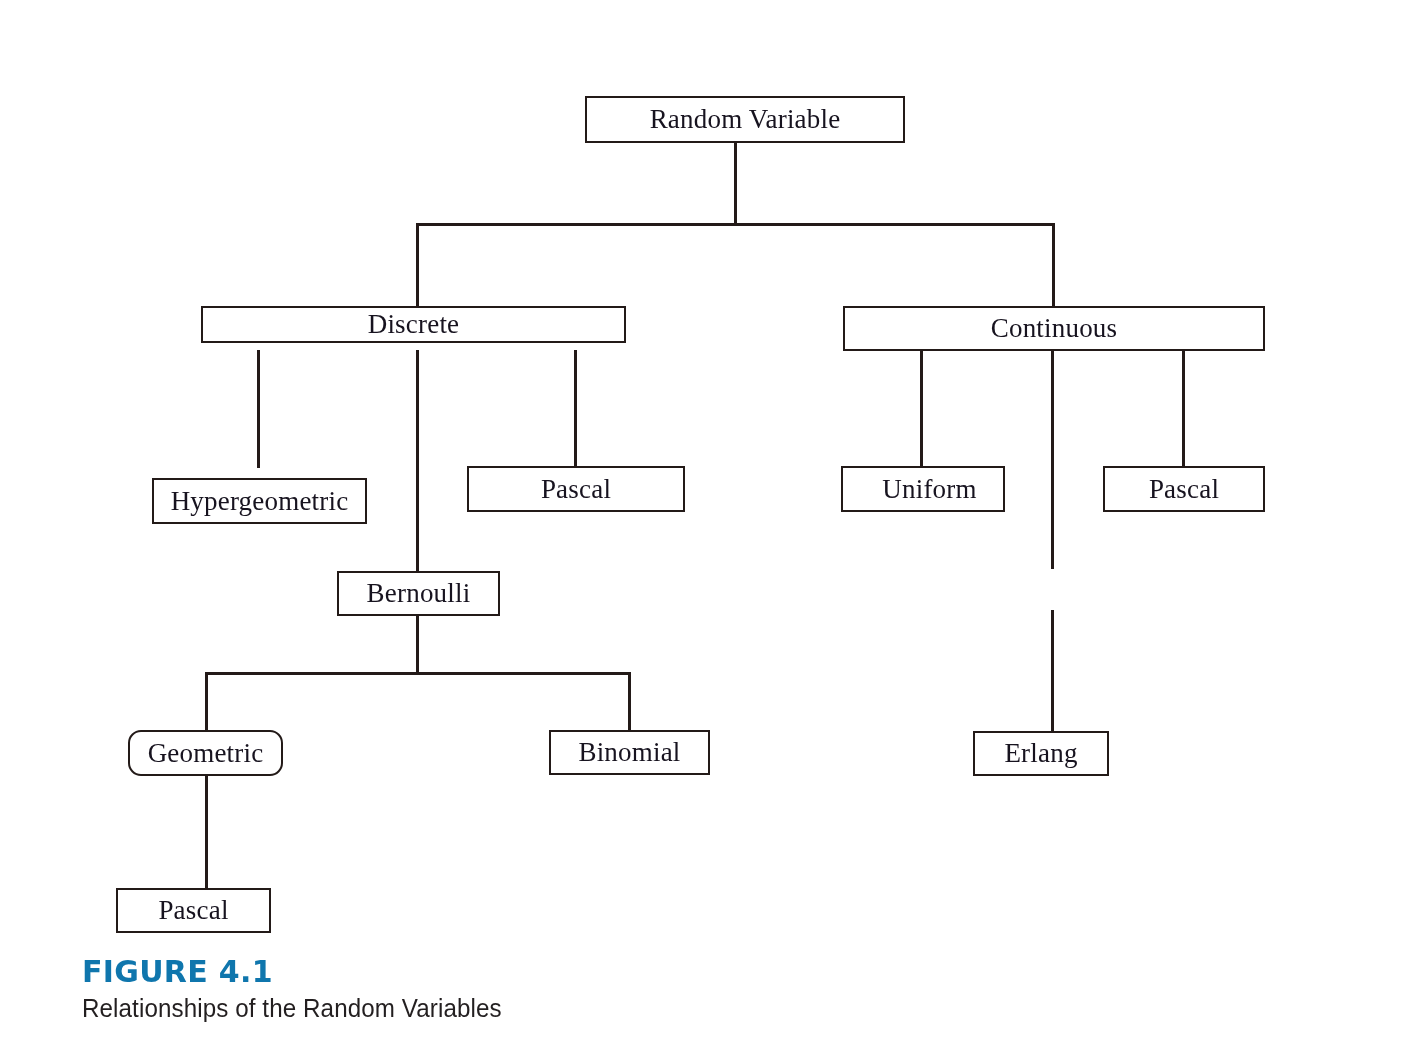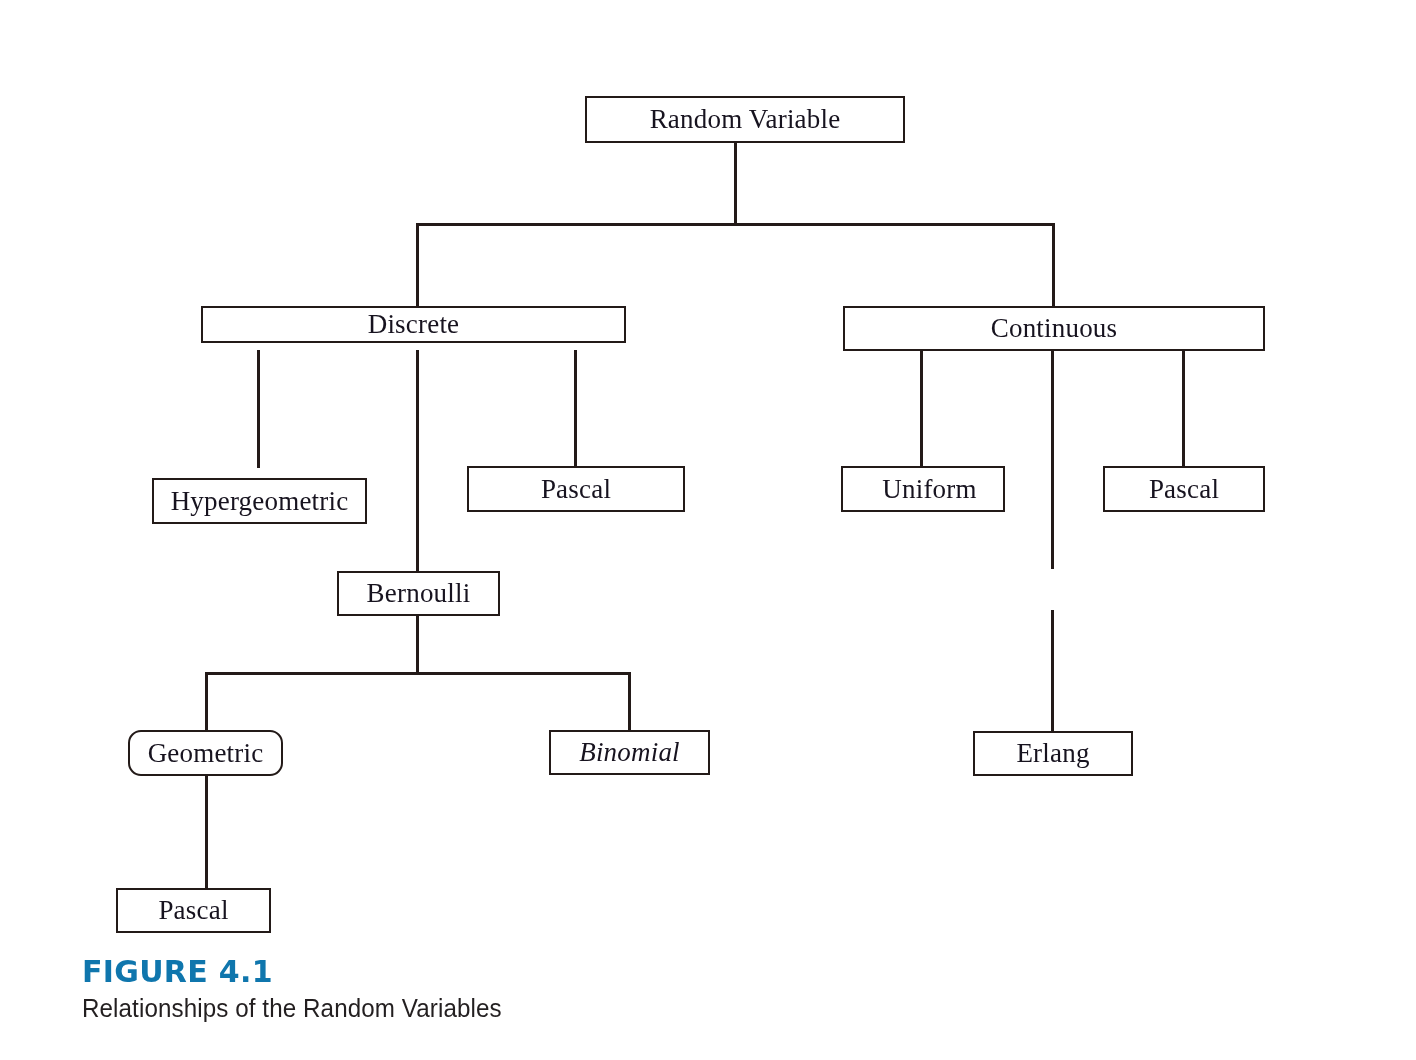--- a/index.html
+++ b/index.html
@@ -114,23 +114,23 @@
 
     <div class="node-box" style="left:841px; top:466px; width:164px; height:46px;padding-left:13px;">Uniform</div>
 
     <div class="node-box" style="left:1103px; top:466px; width:162px; height:46px;">Pascal</div>
 
     <div class="node-box" style="left:337px; top:571px; width:163px; height:45px;">Bernoulli</div>
 
 
     <div class="node-box" style="left:128px; top:730px; width:155px; height:46px;border-radius:13px;">Geometric</div>
 
-    <div class="node-box" style="left:549px; top:730px; width:161px; height:45px;font-style:italic;">Binomial</div>
+    <div class="node-box" style="left:549px; top:730px; width:161px; height:45px;">Binomial</div>
 
-    <div class="node-box" style="left:973px; top:731px; width:160px; height:45px;">Erlang</div>
+    <div class="node-box" style="left:973px; top:731px; width:136px; height:45px;">Erlang</div>
 
     <div class="node-box" style="left:116px; top:888px; width:155px; height:45px;">Pascal</div>
 
   </div>
 
   <div id="caption">
     <div class="caption-title">FIGURE 4.1</div>
     <div class="caption-subtitle">Relationships of the Random Variables</div>
   </div>
 

